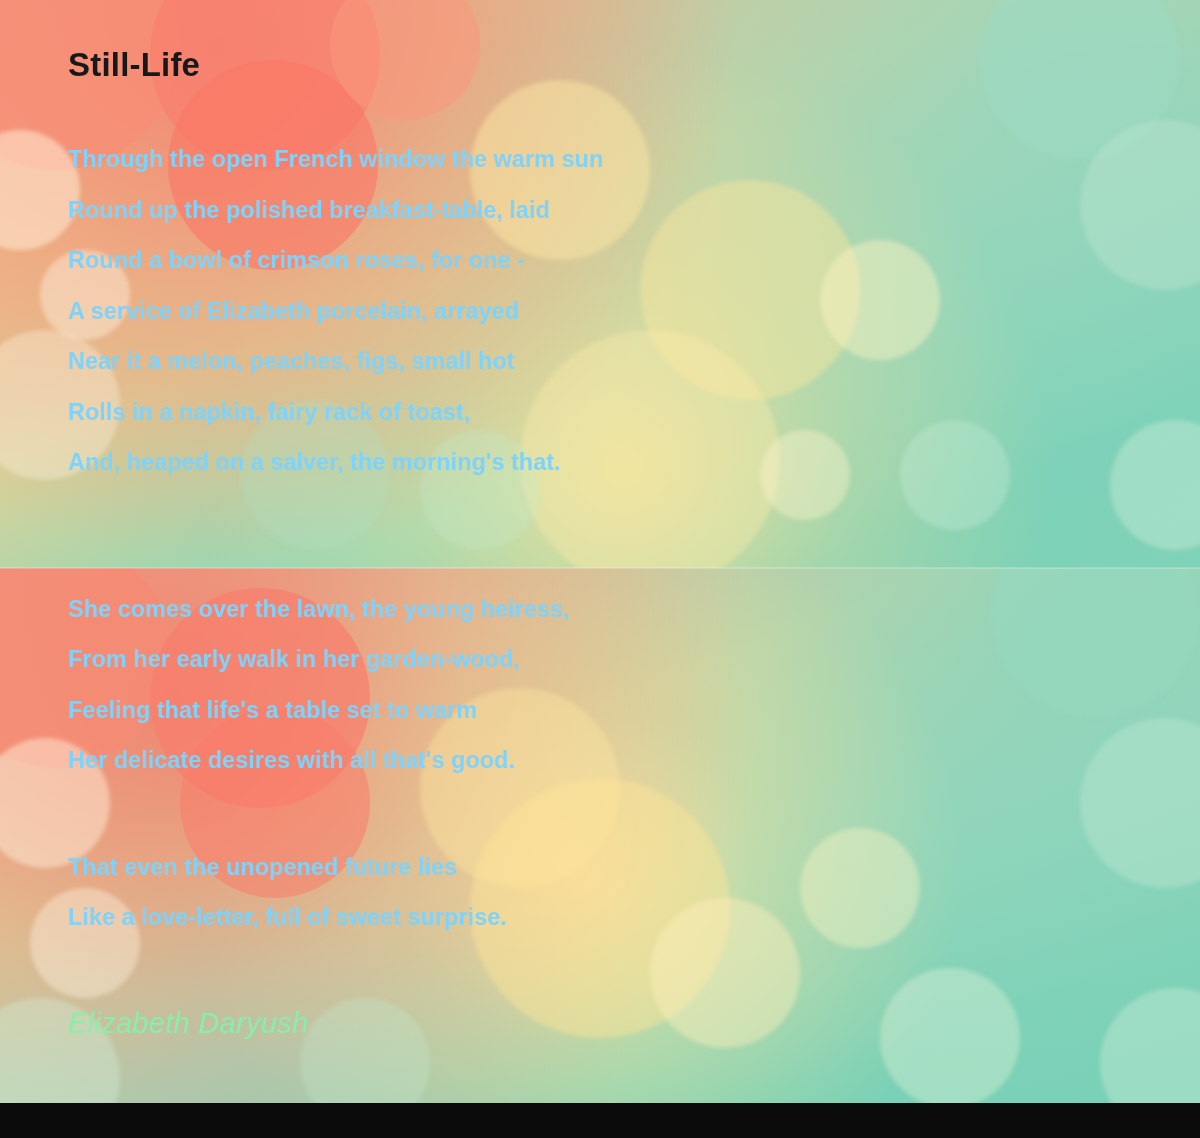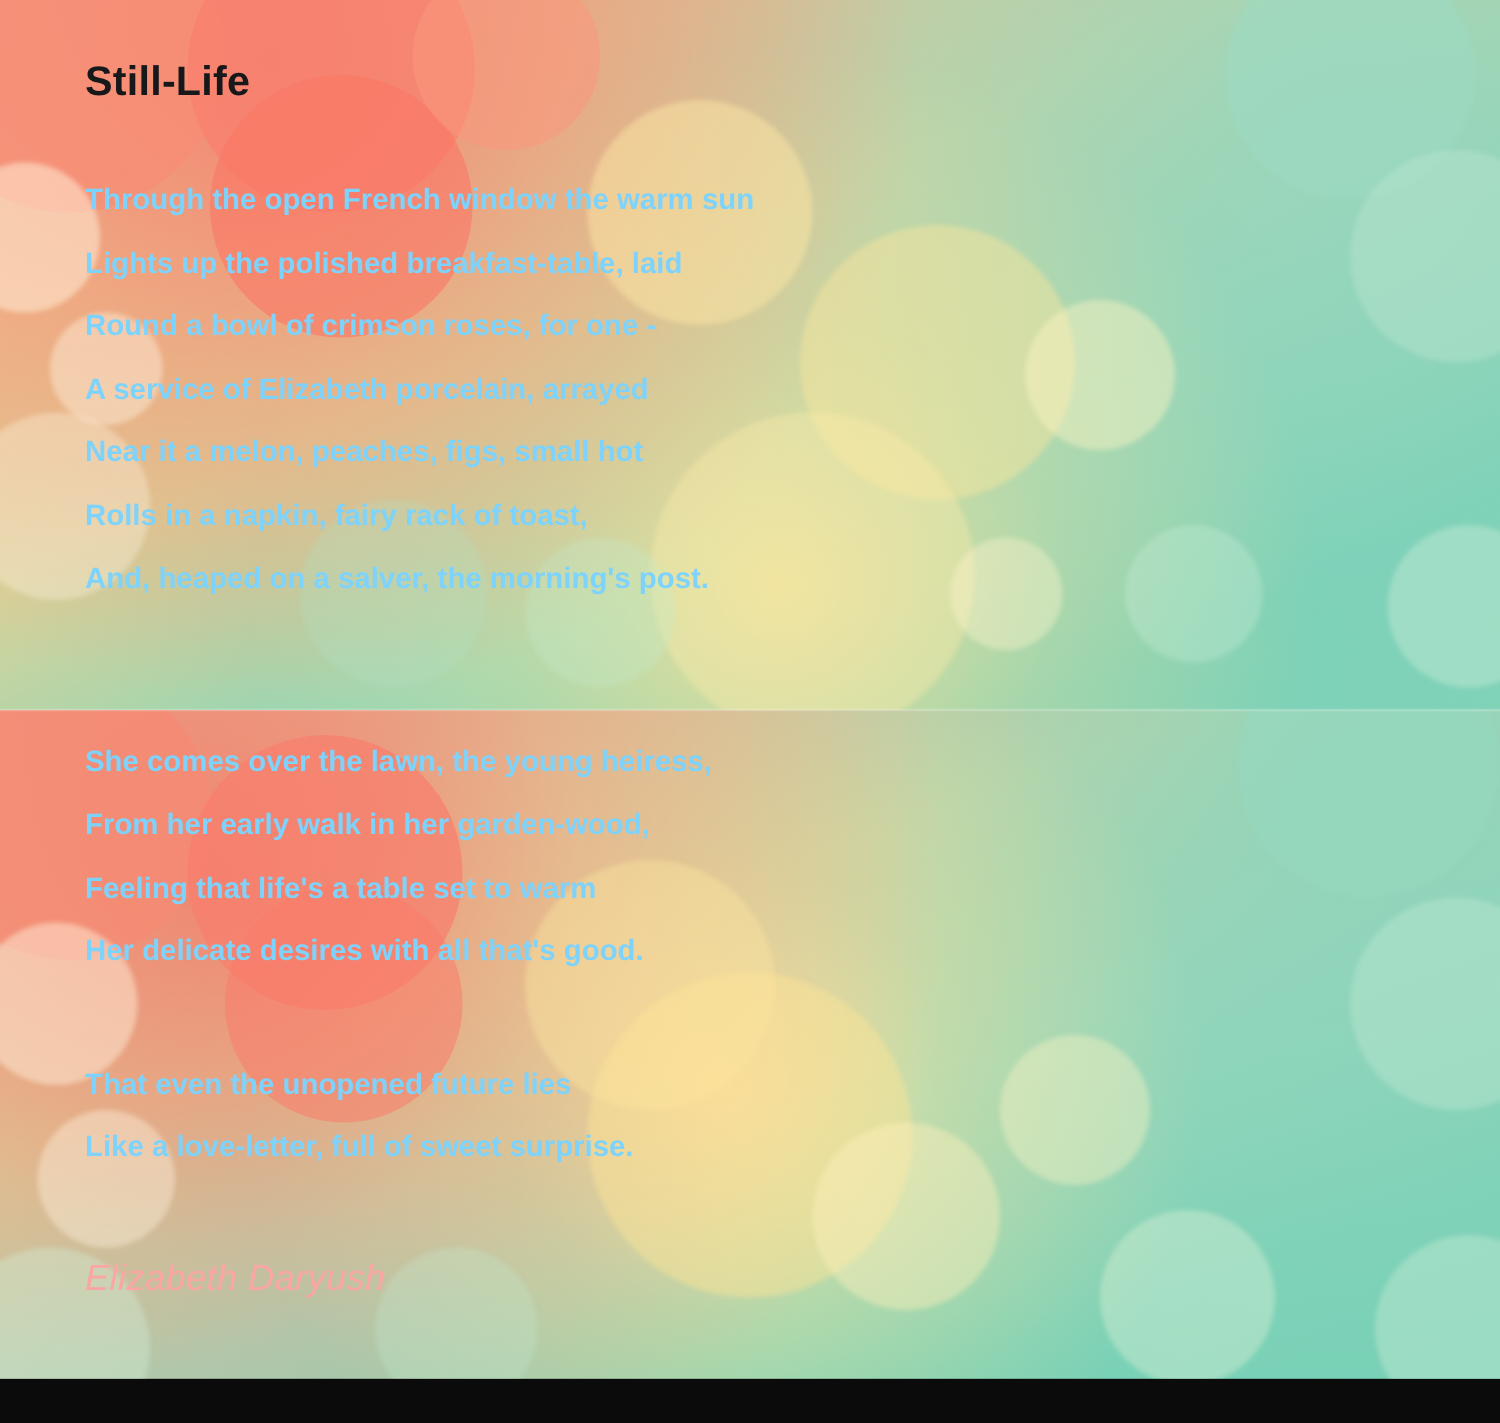--- a/index.html
+++ b/index.html
@@ -92,21 +92,21 @@
     color: #7dd3fc;
     line-height: 50.5px;
     white-space: pre;
   }
   .stanza.s1 { margin-bottom: 96px; }
   .stanza.s2 { margin-bottom: 56px; }
   .stanza.s3 { margin-bottom: 64px; }
   .author {
     font-size: 29px;
     font-style: italic;
-    color: #fca5a5;
+    color: #86efac;
     letter-spacing: 0.3px;
   }
   
   .seam {
     position: absolute;
     left: 0;
     top: 567px;
     width: 1200px;
     height: 2px;
     background: rgba(255,255,255,0.22);
@@ -171,26 +171,26 @@
     </div>
 
     <div class="seam"></div>
   </div>
 
   <div class="content">
     <h1 class="title">Still-Life</h1>
 
     <div class="stanza s1">
       <div class="line">Through the open French window the warm sun</div>
-      <div class="line">Lights up the polished breakfast-table, laid</div>
+      <div class="line">Round up the polished breakfast-table, laid</div>
       <div class="line">Round a bowl of crimson roses, for one -</div>
       <div class="line">A service of Elizabeth porcelain, arrayed</div>
       <div class="line">Near it a melon, peaches, figs, small hot</div>
       <div class="line">Rolls in a napkin, fairy rack of toast,</div>
-      <div class="line">And, heaped on a salver, the morning's post.</div>
+      <div class="line">And, heaped on a salver, the morning's that.</div>
     </div>
 
     <div class="stanza s2">
       <div class="line">She comes over the lawn, the young heiress,</div>
       <div class="line">From her early walk in her garden-wood,</div>
       <div class="line">Feeling that life's a table set to warm</div>
       <div class="line">Her delicate desires with all that's good.</div>
     </div>
 
     <div class="stanza s3">

